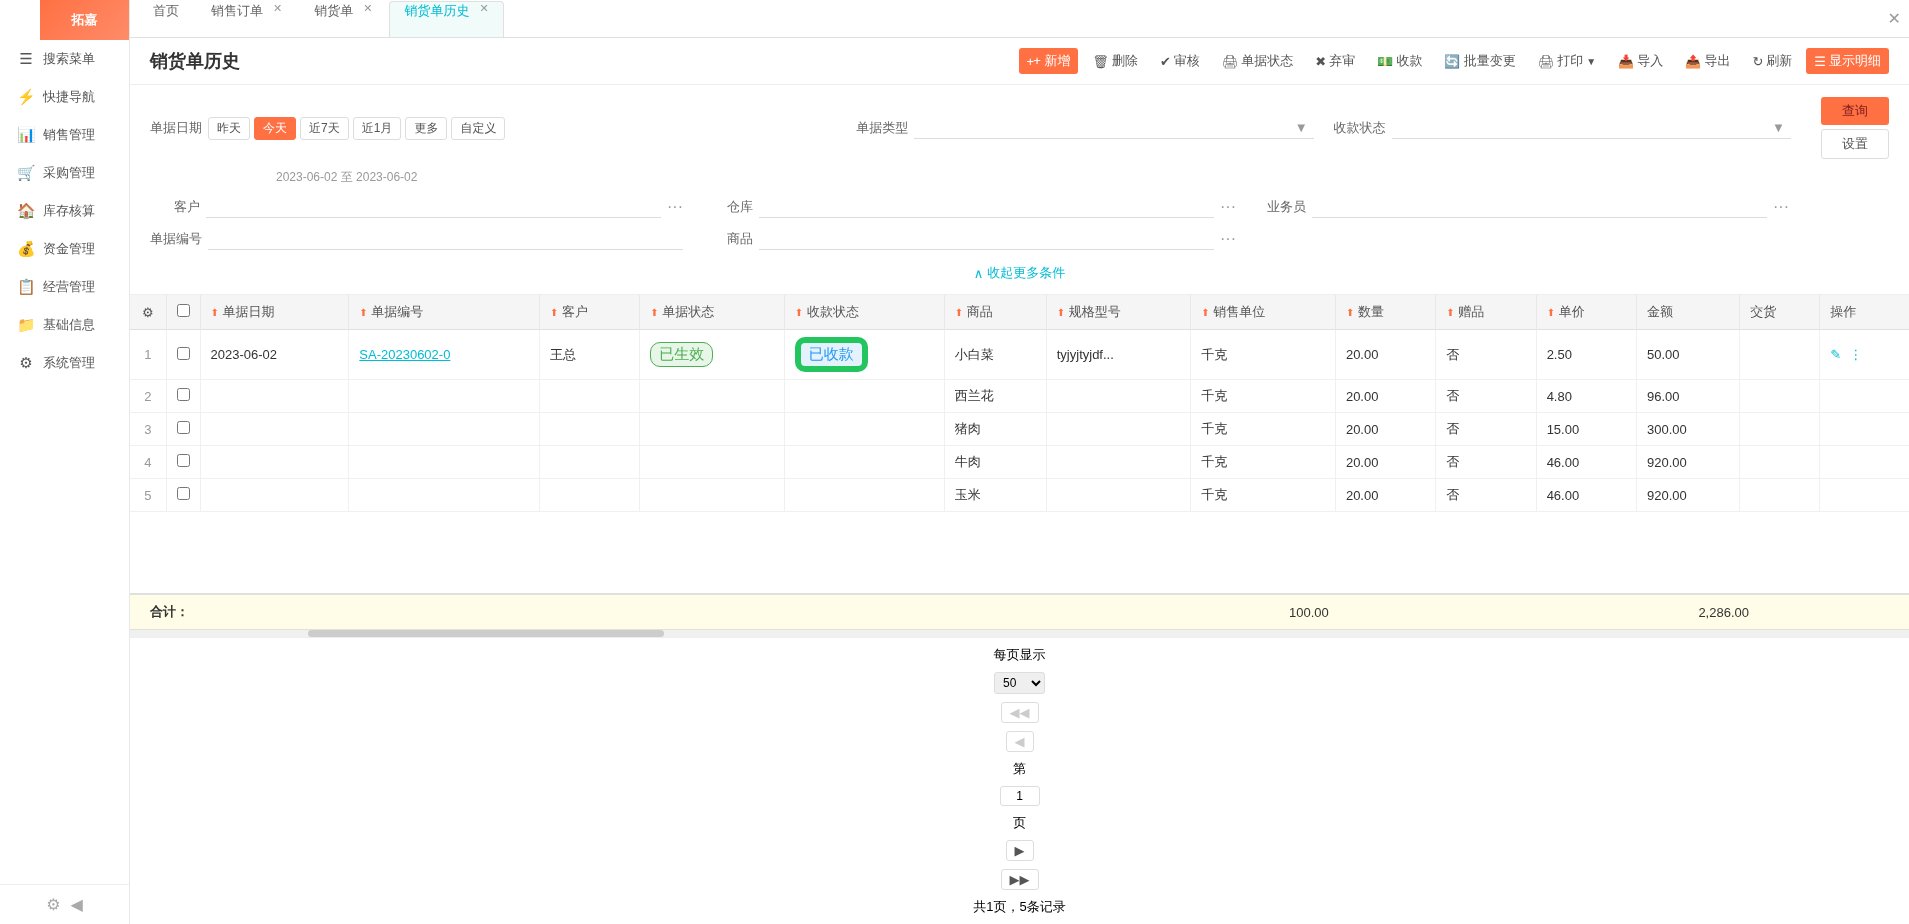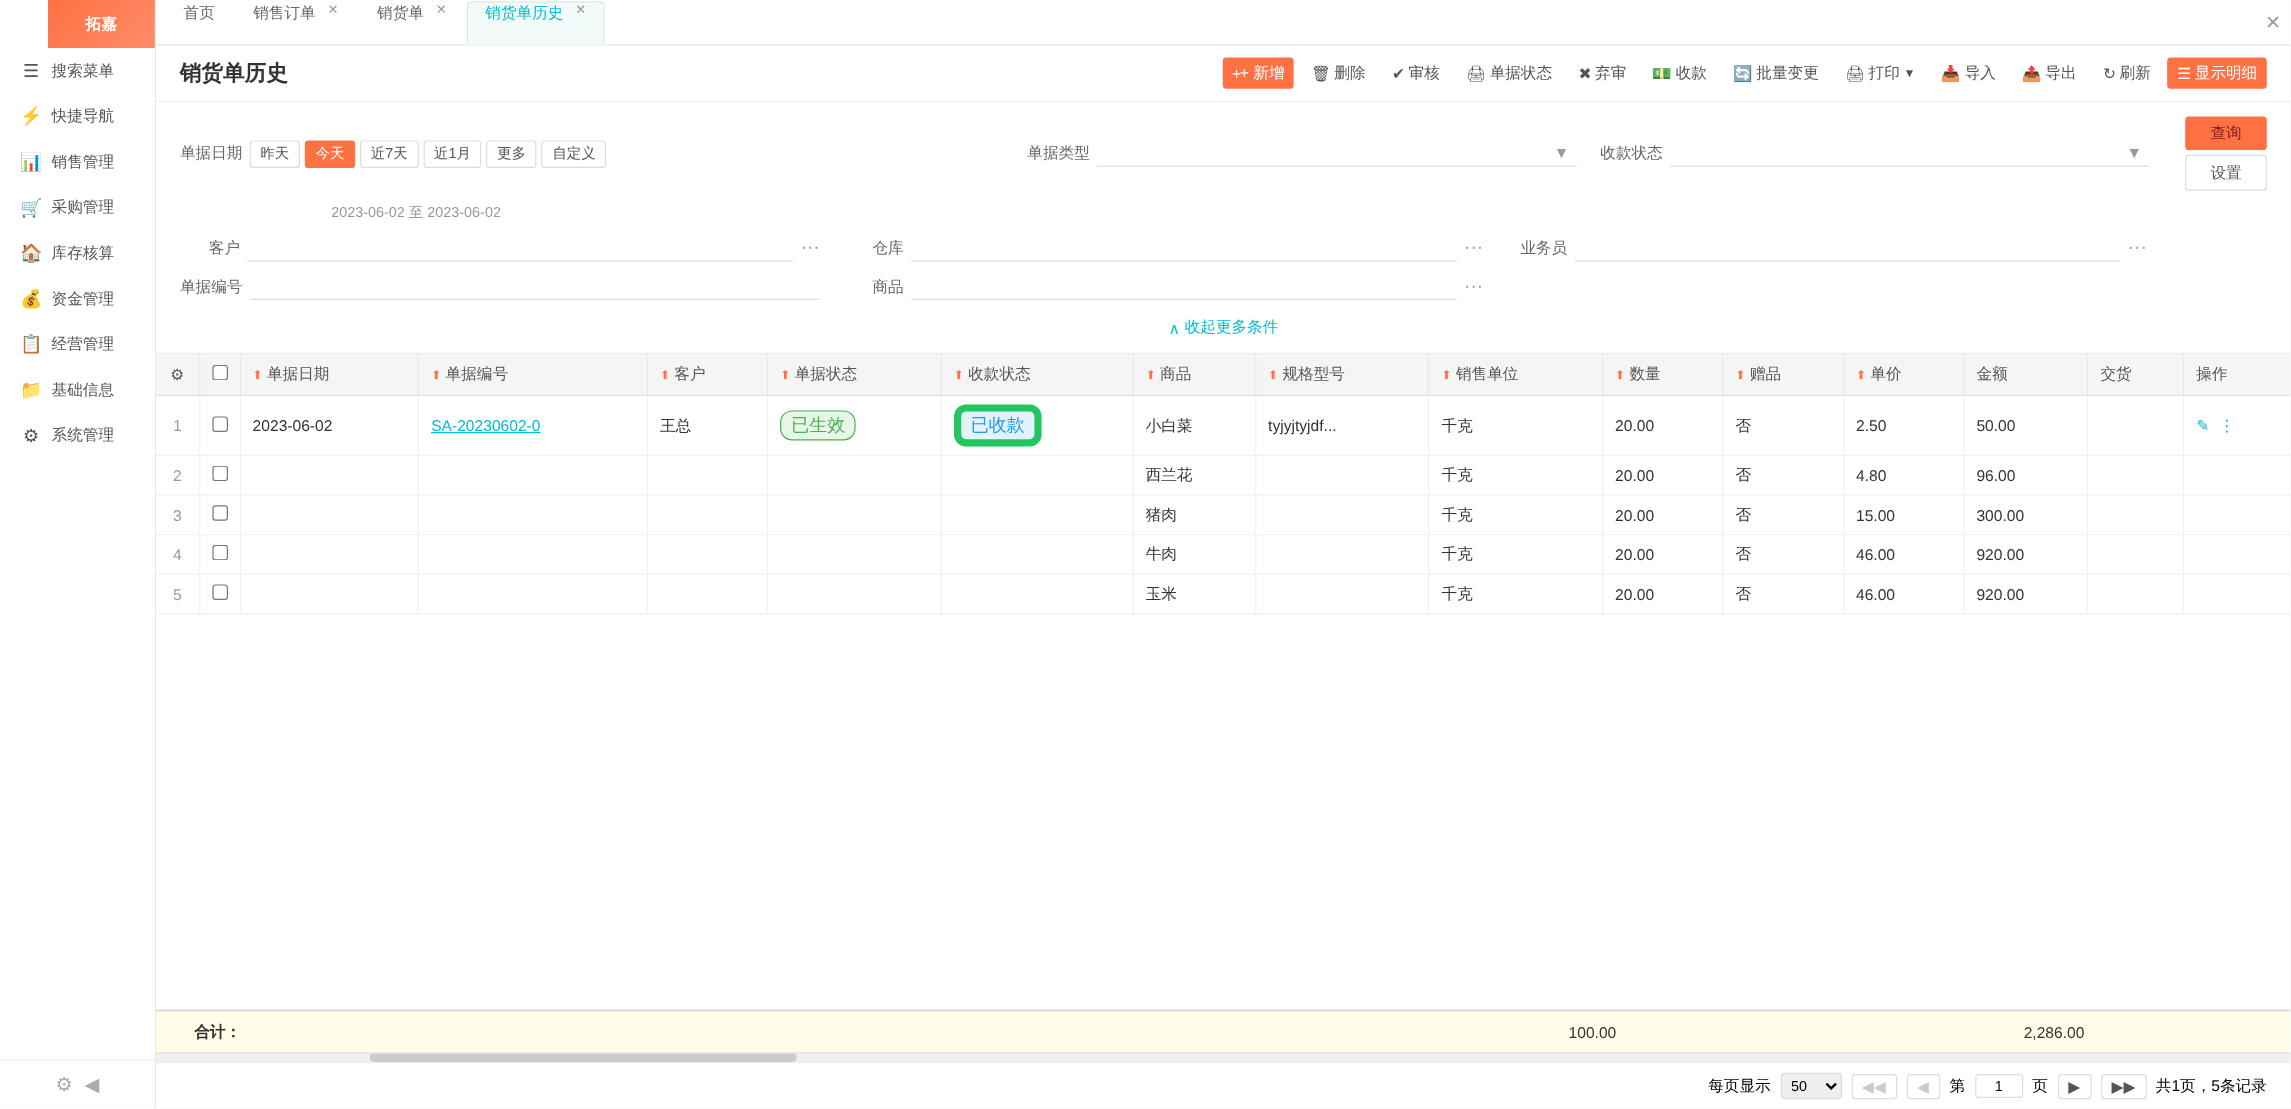--- a/index.html
+++ b/index.html
@@ -271,40 +271,41 @@
     }
     .status-active { background: #e8f5e9; color: #4caf50; border: 1px solid #4caf50; }
     .status-collected { background: #e3f2fd; color: #2196f3; border: 6px solid #22c55e; }
     .link-text { color: #00bcd4; cursor: pointer; text-decoration: underline; }
     .action-icons { display: flex; gap: 8px; color: #00bcd4; cursor: pointer; }
 
     
     .summary-row {
       background: #fffde7;
       border-top: 2px solid #e0e0e0;
-      padding: 8px 32px;
+      padding: 8px 20px;
       display: flex;
       align-items: center;
       gap: 20px;
       flex-shrink: 0;
       font-size: 13px;
       color: #333;
     }
     .summary-label { font-weight: bold; }
 
     
     .pagination {
       background: #fff;
       border-top: 1px solid #eee;
       padding: 8px 20px;
       display: flex;
       align-items: center;
       justify-content: flex-end;
       gap: 8px;
       flex-shrink: 0;
+      flex-direction: column;
     }
     .page-size-select {
       border: 1px solid #ddd;
       border-radius: 3px;
       padding: 2px 4px;
       font-size: 12px;
     }
     .page-nav-btn {
       border: 1px solid #ddd;
       background: #fff;
@@ -686,21 +687,21 @@
             <td></td>
             <td></td>
           </tr>
         </tbody>
       </table>
     </div>
 
     <div class="summary-row">
       <span class="summary-label">合计：</span>
       <span style="flex:1"></span>
-      <span style="min-width:120px;text-align:center;padding-right:20px">100.00</span>
+      <span style="min-width:120px;text-align:left;padding-right:20px">100.00</span>
       <span style="min-width:200px"></span>
       <span style="min-width:120px;text-align:right;padding-right:20px">2,286.00</span>
       <span style="min-width:100px"></span>
     </div>
 
     <div class="scroll-bar">
       <div class="scroll-thumb"></div>
     </div>
 
     <div class="pagination">

